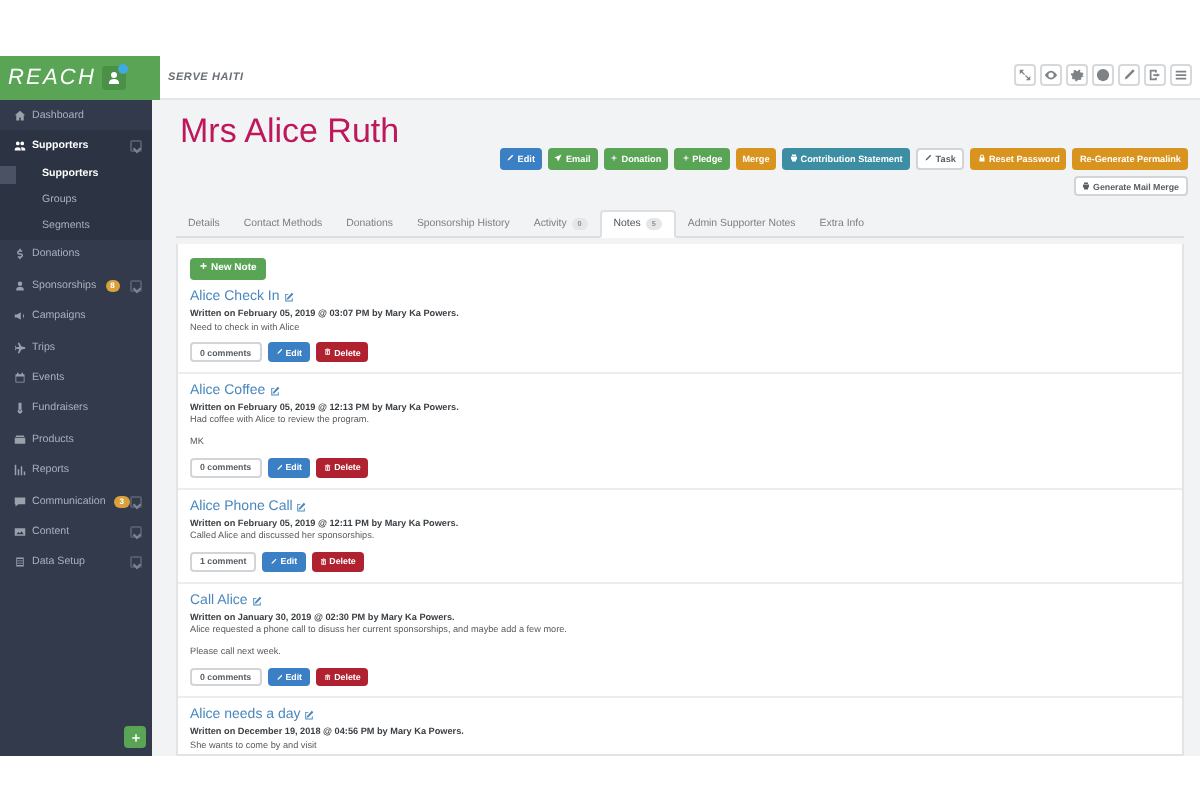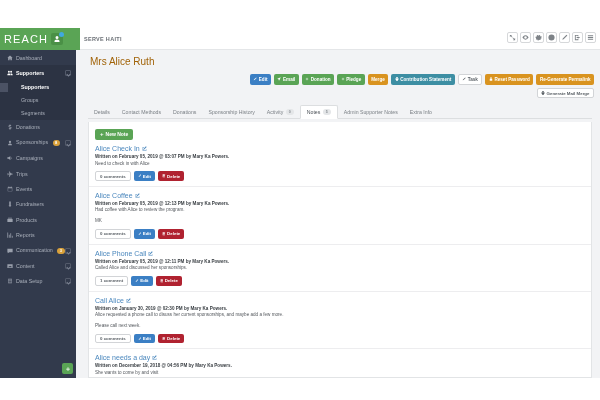--- a/index.html
+++ b/index.html
@@ -9,21 +9,21 @@
     font-family: "Liberation Sans", sans-serif;
     overflow: hidden;
   }
   .browser-frame { width: 600px; height: 400px; background: #ffffff; position: relative; }
   .browser-top { height: 28px; background: #ffffff; }
   .browser-bottom { position: absolute; left: 0; bottom: 0; width: 600px; height: 22px; background: #ffffff; }
 
   .app { position: absolute; left: 0; top: 28px; width: 600px; height: 350px; background: #f2f3f5; overflow: hidden; }
 
   
-  .topbar { position: absolute; left: 0; top: 0; width: 600px; height: 22px; background: #ffffff; border-bottom: 1px solid #e4e6e8; }
+  .topbar { position: absolute; left: 0; top: 0; width: 600px; height: 22px; background: #ffffff; border-bottom: 1px solid #e4e6e8; font-style: italic; }
   .brand { position: absolute; left: 0; top: 0; width: 80px; height: 22px; background: #5aa455; display: flex; align-items: center; padding-left: 4px; }
   .brand-text { color: #ffffff; font-size: 11px; letter-spacing: 1.1px; font-weight: 400; }
   .brand-badge { width: 12px; height: 12px; background: #4a9046; border-radius: 2px; margin-left: 3px; position: relative; display: flex; align-items: center; justify-content: center; }
   .brand-badge svg { width: 8px; height: 8px; }
   .brand-badge .dot { position: absolute; top: -1px; right: -1px; width: 5px; height: 5px; border-radius: 50%; background: #3fa9e0; }
   .org-name { position: absolute; left: 84px; top: 0; height: 22px; display: flex; align-items: center; font-size: 5.5px; font-weight: bold; color: #6a6f75; letter-spacing: .3px; }
 
   .topicons { position: absolute; right: 4px; top: 4px; display: flex; gap: 2px; }
   .ticon { width: 11px; height: 11px; border: 1px solid #d6d8da; background: #ffffff; border-radius: 2px; display: flex; align-items: center; justify-content: center; }
   .ticon svg { width: 7px; height: 7px; fill: #7d8287; }
@@ -42,21 +42,21 @@
   .subnav { background: #2c3343; }
   .sub-item { height: 13px; display: flex; align-items: center; padding-left: 21px; color: #aab0bb; font-size: 5.3px; position: relative; }
   .sub-item.active { color: #ffffff; font-weight: bold; }
   .sub-item.active:before { content: ""; position: absolute; left: 0; top: 2px; width: 8px; height: 9px; background: #4b5264; }
   .sidebar-fab { position: absolute; right: 3px; bottom: 4px; width: 11px; height: 11px; background: #5aa455; border-radius: 2px; display: flex; align-items: center; justify-content: center; }
   .sidebar-fab svg { width: 6px; height: 6px; fill: #fff; }
 
   
   .main { position: absolute; left: 76px; top: 22px; width: 524px; height: 328px; background: #f2f3f5; overflow: hidden; }
 
-  .page-title { position: absolute; left: 14px; top: 6px; font-size: 10px; color: #a16207; font-weight: 400; }
+  .page-title { position: absolute; left: 14px; top: 6px; font-size: 17px; color: #be185d; font-weight: 400; }
 
   .actionbar { position: absolute; right: 6px; top: 24px; display: flex; gap: 3px; align-items: center; }
   .abtn { height: 10.5px; border-radius: 2px; color: #ffffff; font-size: 4.6px; font-weight: bold; display: flex; align-items: center; padding: 0 3.5px; white-space: nowrap; gap: 1.5px; }
   .abtn svg { width: 4px; height: 4px; fill: #ffffff; }
   .abtn.blue { background: #3b7fc4; }
   .abtn.green { background: #5aa455; }
   .abtn.orange { background: #d9931f; }
   .abtn.teal { background: #3d8ea3; }
   .abtn.white { background: #ffffff; color: #5a6066; border: 1px solid #d2d4d7; }
   .abtn.white svg { fill: #5a6066; }

